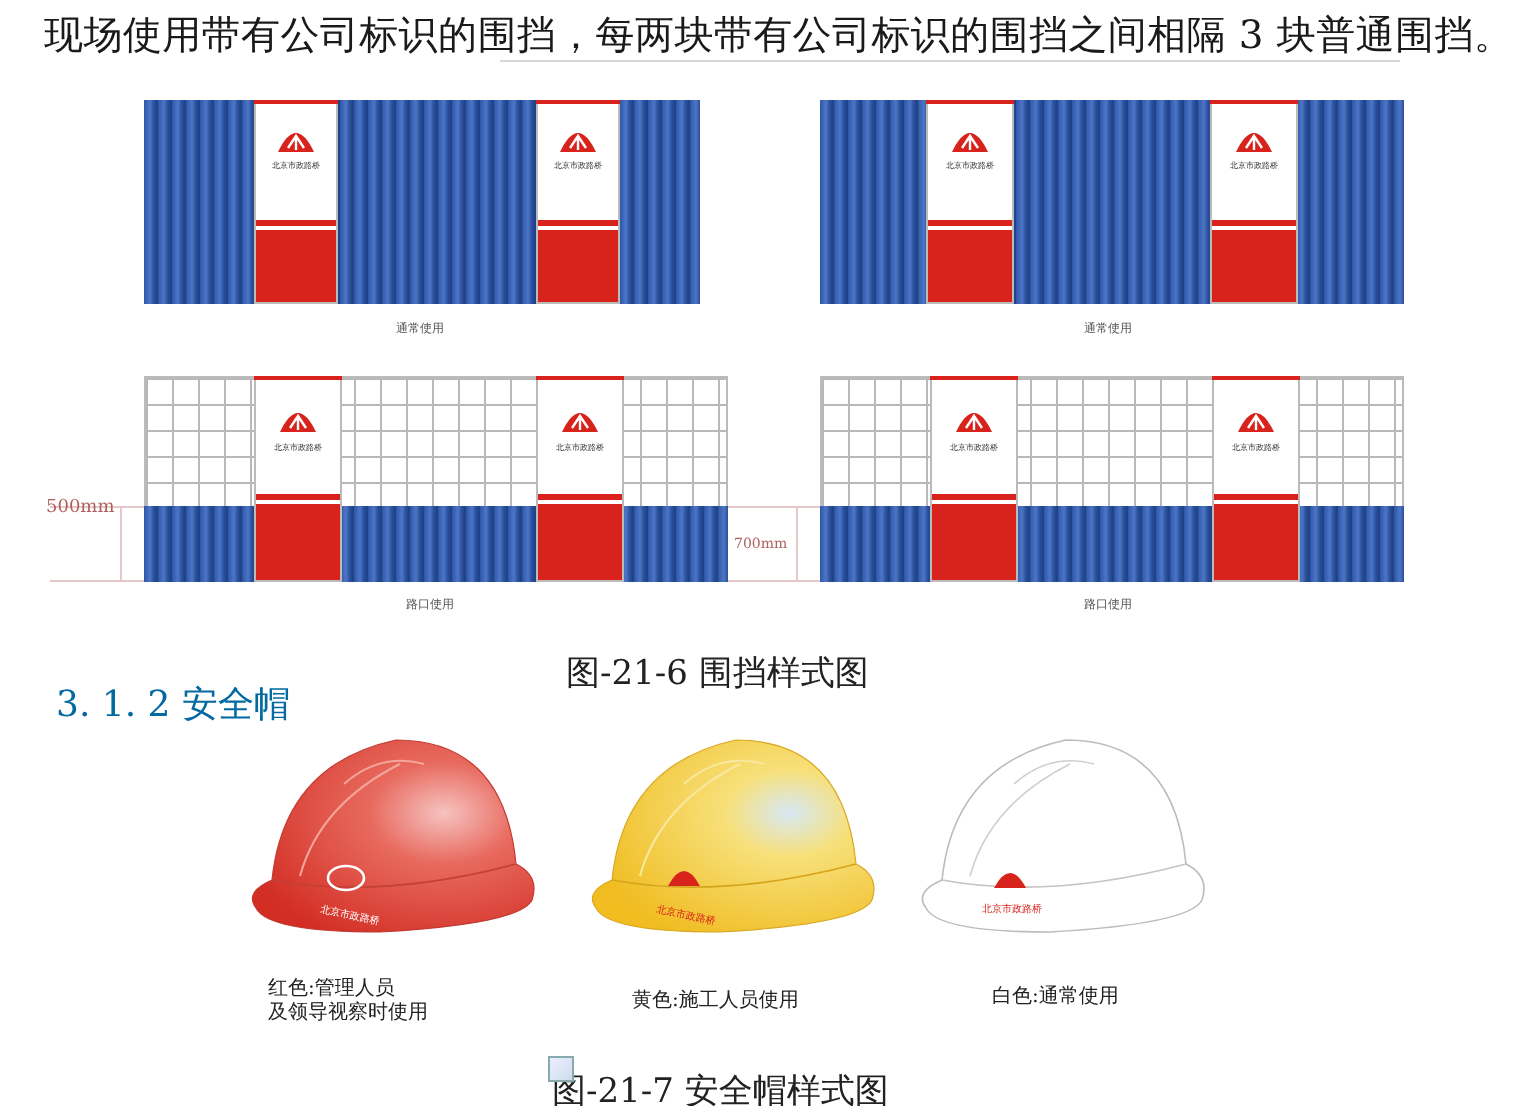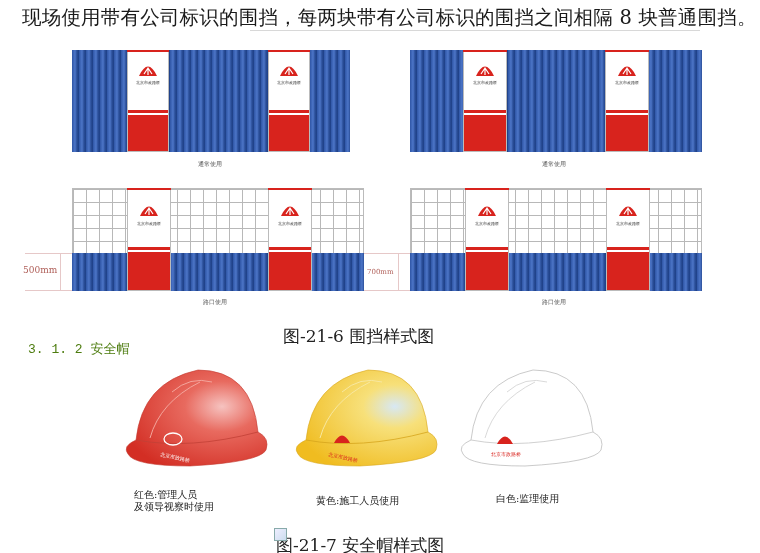--- a/index.html
+++ b/index.html
@@ -17,31 +17,31 @@
   .sign{position:absolute;background:#fff;border:1px solid #bbb;box-sizing:border-box;}
   .sign .topbar{position:absolute;left:-1px;right:-1px;top:-3px;height:4px;background:#d8231d;}
   .sign .midbar{position:absolute;left:0;right:0;height:3px;background:#d8231d;}
   .sign .redblock{position:absolute;left:0;right:0;bottom:0;background:#d8231d;}
   .logo{position:absolute;left:50%;transform:translateX(-50%);}
   .logo-text{position:absolute;left:0;right:0;text-align:center;font-size:4px;color:#333;font-family:"DejaVu Sans",sans-serif;}
   .cap{position:absolute;font-size:6px;color:#555;font-family:"DejaVu Sans",sans-serif;white-space:nowrap;}
   .dim{position:absolute;font-size:9px;color:#b0605a;font-family:"DejaVu Serif",serif;}
   .dimline{position:absolute;background:#e6c8c8;}
   .fig{position:absolute;font-size:17px;color:#222;white-space:nowrap;margin-top:16px;}
-  .h3{position:absolute;font-size:13px;color:#4d7c0f;white-space:nowrap;font-family:Liberation Mono, monospace;}
+  .h3{position:absolute;font-size:18px;color:#0369a1;white-space:nowrap;}
 
   
   .helmet{position:absolute;}
   .hcap{position:absolute;font-size:10px;color:#222;line-height:12px;white-space:nowrap;}
   .broken-img{position:absolute;width:11px;height:11px;border:1px solid #8aa;background:linear-gradient(135deg,#eef 0,#cde 100%);}
 </style>
 </head>
 <body>
 
-<div class="abs intro">现场使用带有公司标识的围挡，每两块带有公司标识的围挡之间相隔 8 块普通围挡。</div>
+<div class="abs intro">现场使用带有公司标识的围挡，每两块带有公司标识的围挡之间相隔 3 块普通围挡。</div>
 <div class="abs underline"></div>
 
 <div>
 
   <div class="fence blue" style="left:72px;top:50px;width:278px;height:102px;">
     <div class="sign" style="left:55px;top:0;width:42px;height:102px;">
       <div class="topbar"></div>
       <svg class="logo" style="top:12px" width="20" height="14" viewBox="0 0 20 14">
           <path d="M1 13 Q10 -6 19 13 Z" fill="#d8231d"></path>
           <path d="M6 11 L10 5 L14 11 M10 5 V12" stroke="#fff" stroke-width="1.2" fill="none"></path>
@@ -107,21 +107,21 @@
           <path d="M6 11 L10 5 L14 11 M10 5 V12" stroke="#fff" stroke-width="1.2" fill="none"></path>
         </svg>
       <div class="logo-text" style="top:32px">北京市政路桥</div>
       <div class="midbar" style="top:58px"></div>
       <div class="redblock" style="height:38px"></div>
     </div>
   </div>
   <div class="dimline" style="left:25px;top:253px;width:47px;height:1px;"></div>
   <div class="dimline" style="left:25px;top:290px;width:47px;height:1px;"></div>
   <div class="dimline" style="left:60px;top:253px;width:1px;height:38px;"></div>
-  <div class="dim" style="left:23px;top:265px;">500mm</div>
+  <div class="dim" style="left:23px;top:249px;">500mm</div>
   <div class="cap" style="left:203px;top:298px;">路口使用</div>
 
   <div class="fence" style="left:410px;top:188px;width:292px;height:103px;">
     <div class="grid" style="position:absolute;left:0;top:0;width:292px;height:66px;"></div>
     <div class="blue" style="position:absolute;left:0;top:65px;width:292px;height:38px;"></div>
     <div class="sign" style="left:55px;top:0;width:44px;height:103px;">
       <div class="topbar"></div>
       <svg class="logo" style="top:14px" width="20" height="14" viewBox="0 0 20 14">
           <path d="M1 13 Q10 -6 19 13 Z" fill="#d8231d"></path>
           <path d="M6 11 L10 5 L14 11 M10 5 V12" stroke="#fff" stroke-width="1.2" fill="none"></path>
@@ -195,19 +195,19 @@
 
   <svg class="helmet" style="left:455px;top:362px" width="150" height="112" viewBox="0 0 150 112">
     <path d="M8 92 Q2 84 16 78 Q22 20 78 8 Q132 8 138 70 Q150 76 146 88 Q140 100 70 104 Q14 104 8 92 Z" fill="#fff" stroke="#bcbcbc" stroke-width="0.8"></path>
     <path d="M16 78 Q70 88 138 70" stroke="#c4c4c4" stroke-width="0.8" fill="none"></path>
     <path d="M30 76 Q40 40 80 20" stroke="#cfcfcf" stroke-width="0.8" fill="none"></path>
     <path d="M52 30 Q70 14 92 20" stroke="#cfcfcf" stroke-width="0.8" fill="none"></path>
     <path d="M42 82 Q50 67 58 82 Z" fill="#d8231d"></path>
     <text x="36" y="94" font-size="5" fill="#d8231d" font-family="DejaVu Sans, sans-serif">北京市政路桥</text>
   </svg>
   <div class="hcap" style="left:496px;top:493px;">
-    <div>白色:监理使用</div>
+    <div>白色:通常使用</div>
   </div>
 
   <div class="fig" style="left:276px;top:518px;">图-21-7 安全帽样式图</div>
 </div>
 
 <div class="broken-img" style="left:274px;top:528px;"></div>
 
 </body></html>

